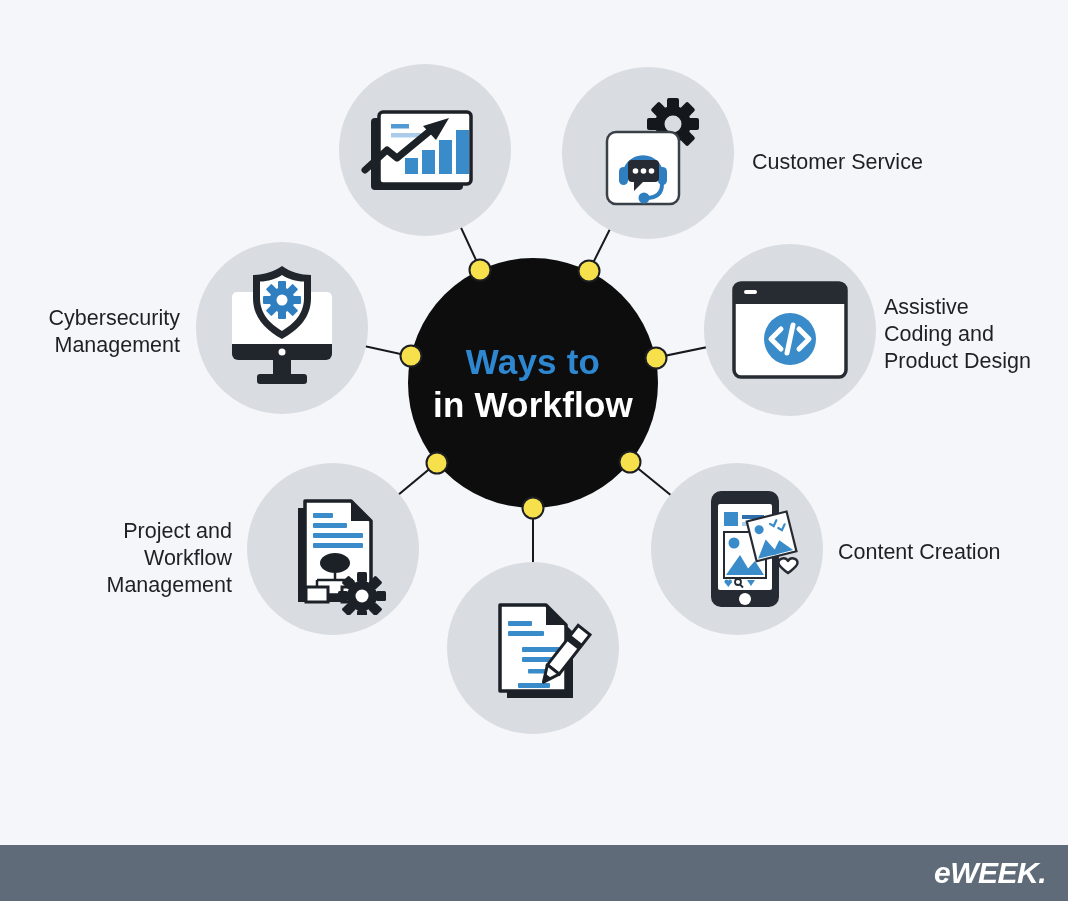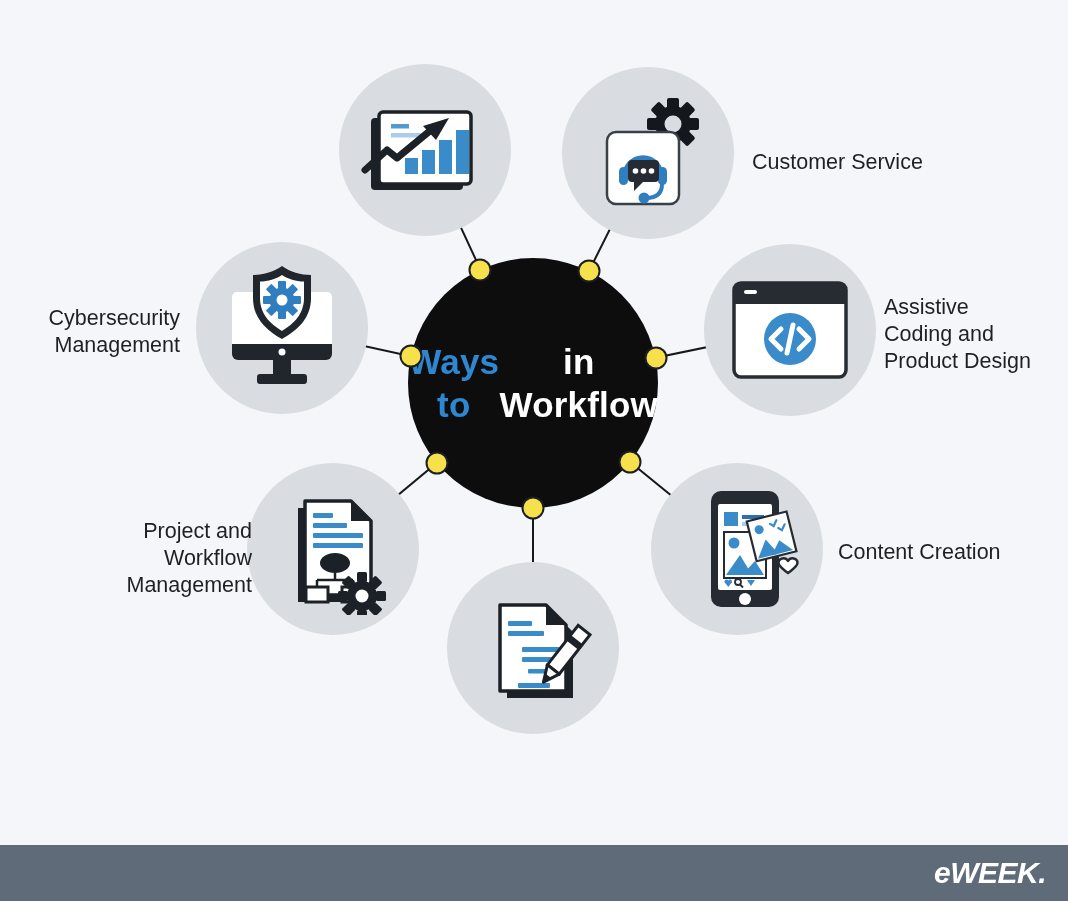--- a/index.html
+++ b/index.html
@@ -7,21 +7,21 @@
     --yellow:#f6e14d; --footer:#5f6b78; --text:#1d2025; --dark:#21262d;
   }
   *{box-sizing:border-box;margin:0;padding:0;}
   body{font-family:"Liberation Sans","DejaVu Sans",sans-serif;background:#fff;}
   .canvas{position:relative;width:1068px;height:901px;background:var(--bg);overflow:hidden;}
   .layer{position:absolute;left:0;top:0;width:1068px;height:901px;pointer-events:none;}
   .lines-layer{z-index:1;}
   .dots-layer{z-index:3;}
   .hub{
     position:absolute;left:408px;top:258px;width:250px;height:250px;border-radius:50%;
-    background:var(--hub);z-index:2;display:flex;flex-direction:row;align-items:center;justify-content:center;
+    background:var(--hub);z-index:2;display:flex;flex-direction:column;align-items:center;justify-content:center;
     text-align:center;
   }
   .hub-line{font-weight:700;font-size:35px;line-height:43px;letter-spacing:0.2px;color:var(--accent);}
   .hub-line.white{color:#ffffff;}
   .node{
     position:absolute;width:172px;height:172px;border-radius:50%;background:var(--node);
     z-index:2;display:flex;align-items:center;justify-content:center;
   }
   .label{
     position:absolute;z-index:4;color:var(--text);font-size:21.5px;line-height:27px;
@@ -243,21 +243,21 @@
       <circle cx="437" cy="463" r="10.5"></circle>
       <circle cx="411" cy="356" r="10.5"></circle>
     </g>
   </svg>
 
   <div class="label" style="left:752px;top:138px;margin-top:11px;">Customer Service</div>
   <div class="label" style="left:884px;top:294px;">Assistive
 Coding and
 Product Design</div>
   <div class="label" style="left:838px;top:539px;">Content Creation</div>
-  <div class="label right" style="right:816px;top:518px;text-align:right;">Project and
+  <div class="label right" style="right:836px;top:518px;text-align:right;">Project and
 Workflow
 Management</div>
   <div class="label right" style="right:888px;top:305px;">Cybersecurity
 Management</div>
 
   <div class="footer">
     <div class="logo">eWEEK.</div>
   </div>
 
 </div>

